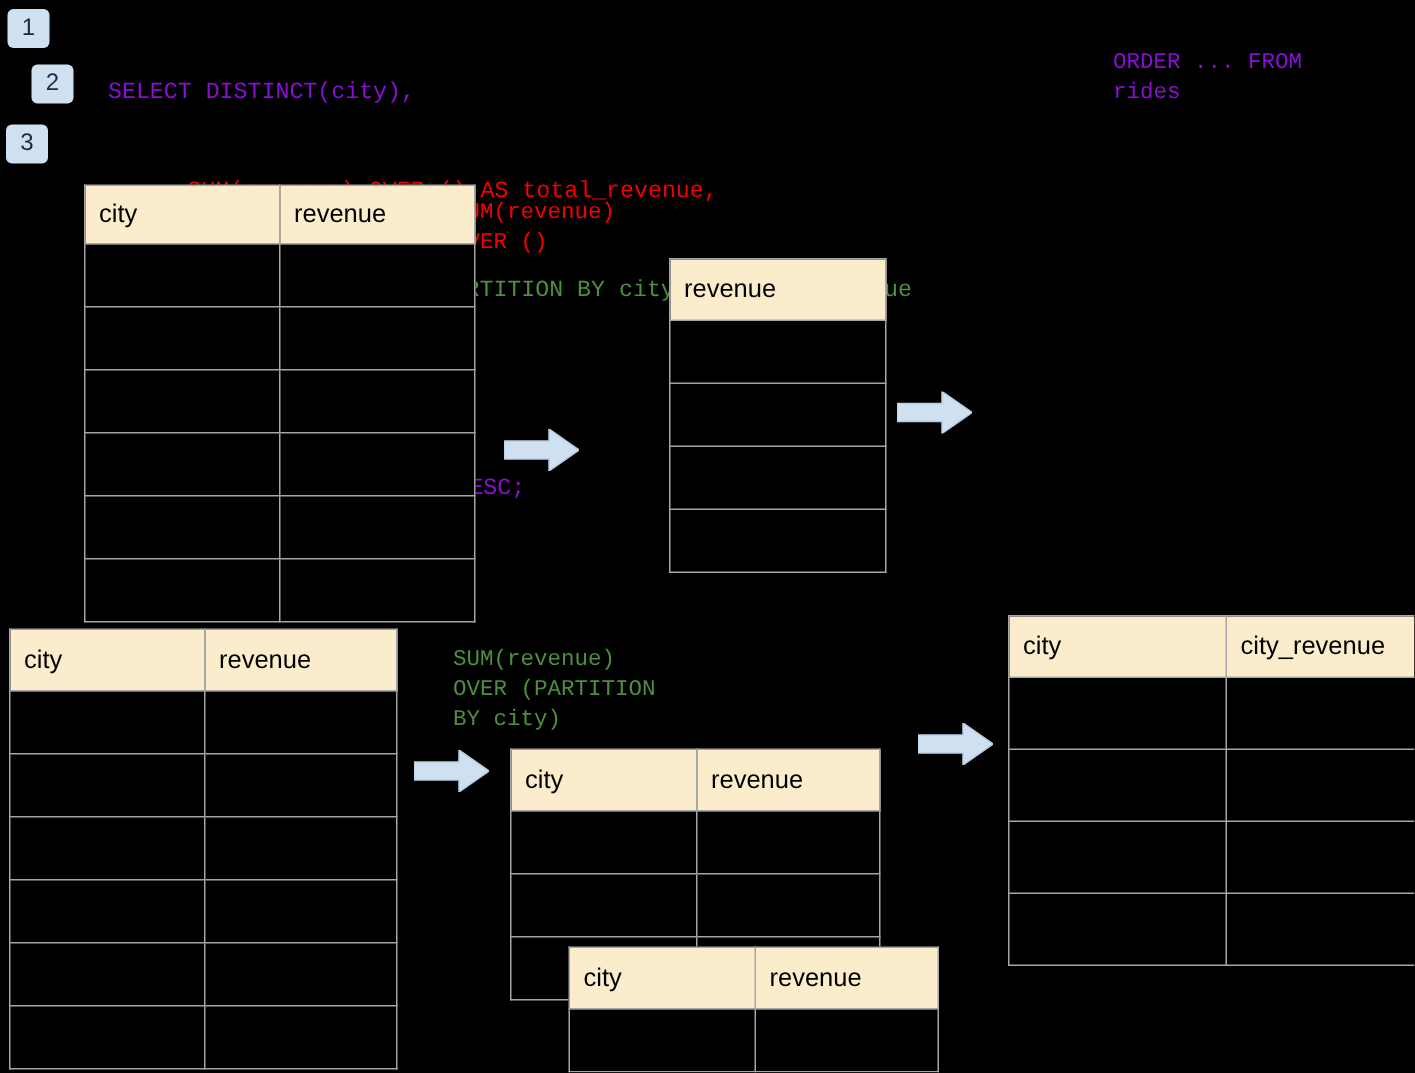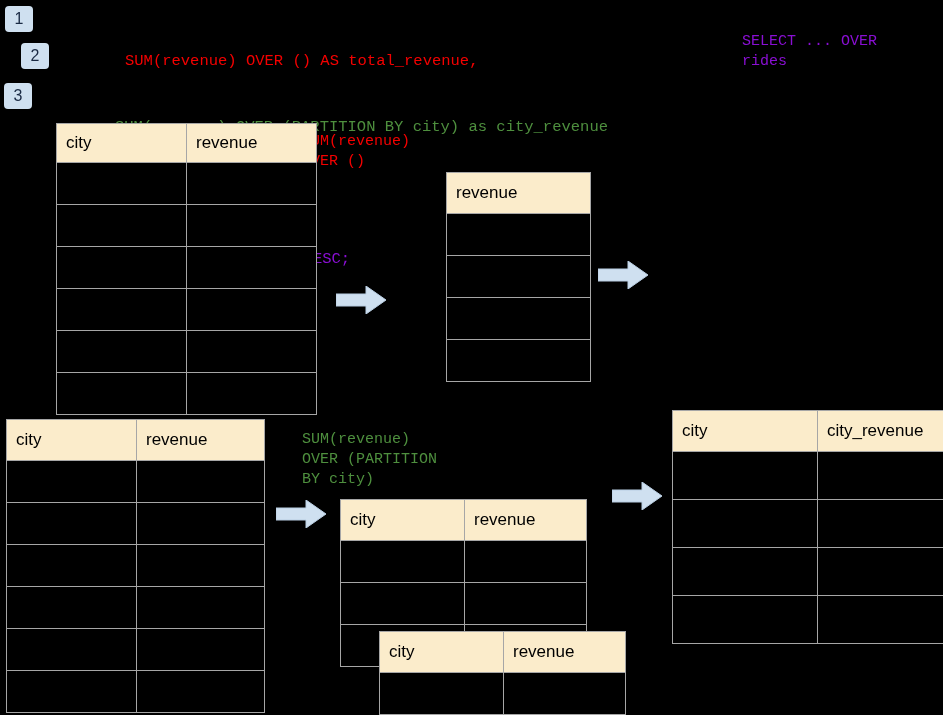--- a/index.html
+++ b/index.html
@@ -95,27 +95,28 @@
     <span>1</span>
   </div>
   <div class="badge" style="left:21px; top:43px;">
     <span>2</span>
   </div>
   <div class="badge" style="left:4px; top:83px;">
     <span>3</span>
   </div>
 
   <div class="code" style="left:72px; top:6px;">
+    <div class="code-line c-purple">SELECT DISTINCT(city),</div>
     <div class="code-line c-red" style="padding-left:53px;">SUM(revenue) OVER () AS total_revenue,</div>
     <div class="code-line c-green" style="padding-left:43px;">SUM(revenue) OVER (PARTITION BY city) as city_revenue</div>
     <div class="code-line c-purple" style="padding-left:27px;">FROM rides</div>
     <div class="code-line c-purple" style="padding-left:27px;">ORDER by city_revenue DESC;</div>
   </div>
 
-  <div class="anno anno-purple" style="left:742px; top:32px; width:160px;">SELECT ... OVER rides</div>
+  <div class="anno anno-purple" style="left:742px; top:32px; width:160px;">ORDER ... FROM rides</div>
 
   <div class="anno anno-red" style="left:302px; top:132px; width:160px;">SUM(revenue)
 OVER ()</div>
 
   <div class="anno anno-green" style="left:263px; top:430px; width:170px;margin-left:39px;">SUM(revenue)
 OVER (PARTITION
 BY city)</div>
 
   <table class="tbl" style="left:56px; top:123px; width:240px;">
     <tbody>

